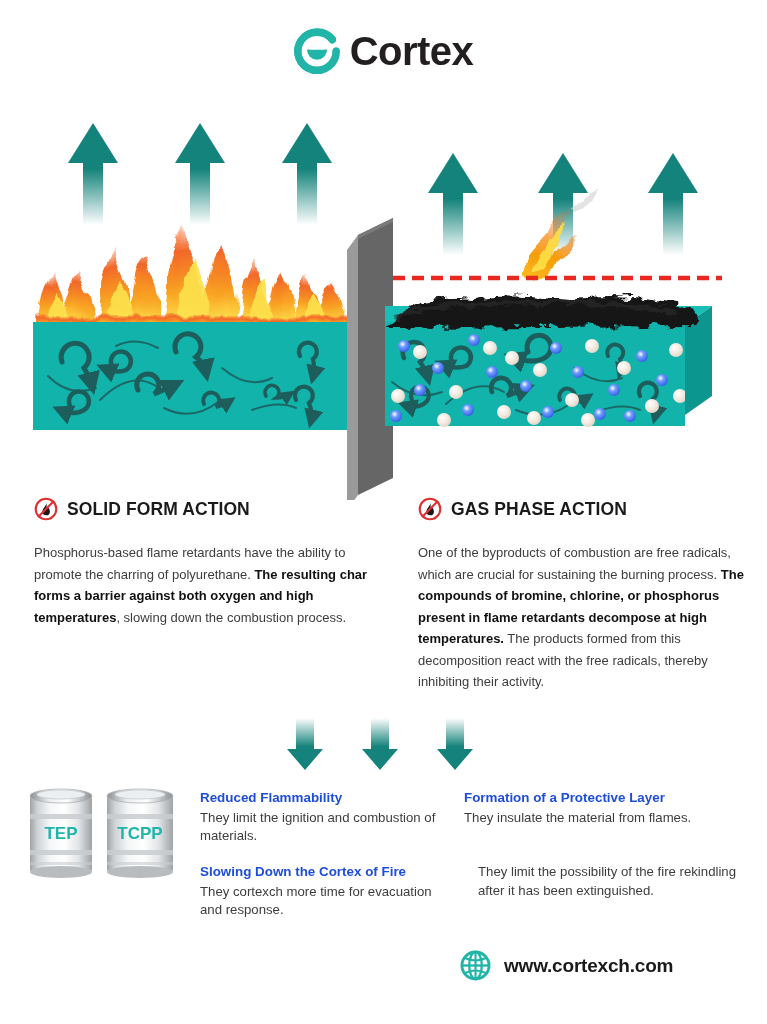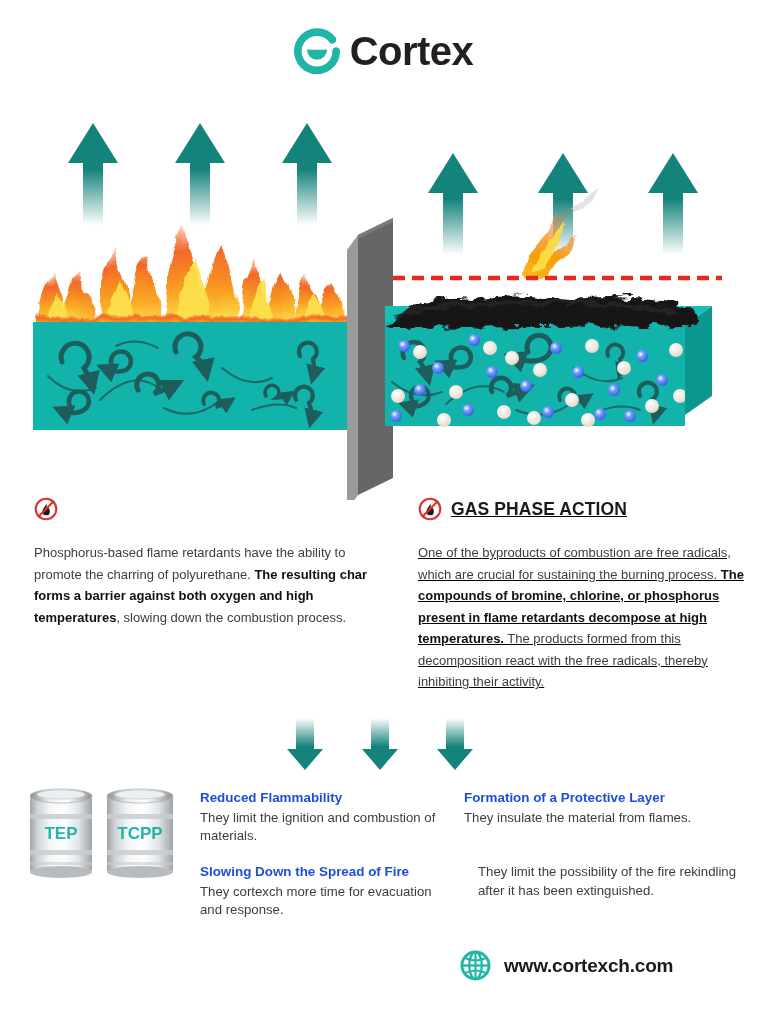--- a/index.html
+++ b/index.html
@@ -22,21 +22,21 @@
     color: #231f20; line-height: 1;
   }
 
   
   .illus { position: absolute; left: 0; top: 100px; width: 767px; height: 400px; }
   .illus svg { display: block; }
 
   
   .sec { position: absolute; }
   .sec-left  { left: 34px;  top: 496px; width: 350px; }
-  .sec-right { left: 418px; top: 496px; width: 330px; text-decoration: underline; }
+  .sec-right { left: 418px; top: 496px; width: 330px; }
   .sec-head { display: flex; align-items: center; gap: 9px; height: 26px; }
   .nofire { width: 24px; height: 24px; flex: 0 0 24px; }
   .sec-title {
     font-size: 17.5px; font-weight: bold; color: #1a1a1a;
     letter-spacing: 0.1px; white-space: nowrap;
   }
   .sec-body {
     margin-top: 20px;
     font-size: 13px; line-height: 21.5px; color: #3d3d3d;
   }
@@ -275,20 +275,21 @@
     </svg>
   </div>
 
   <div class="sec sec-left">
     <div class="sec-head">
       <svg class="nofire" viewBox="0 0 24 24">
         <circle cx="12" cy="12" r="10.3" fill="#fff" stroke="#e03030" stroke-width="2.1"></circle>
         <path d="M12.3 4.6c.9 2.4-.5 3.5-1.4 4.8-1.3 1.8-2.4 3-2.4 5.1a3.7 3.7 0 0 0 7.4.2c0-2.4-1.3-3.6-2-5.3-.3 1-.9 1.6-1.6 2.1.5-2.4.6-4.6 0-6.9z" fill="#1a1a1a"></path>
         <line x1="4.6" y1="19.4" x2="19.4" y2="4.6" stroke="#e03030" stroke-width="2.1" stroke-linecap="round"></line>
       </svg>
+      <div class="sec-title">SOLID FORM ACTION</div>
     </div>
     <div class="sec-body">Phosphorus-based flame retardants have the ability to promote the charring of polyurethane. <b>The resulting char forms a barrier against both oxygen and high temperatures</b>, slowing down the combustion process.</div>
   </div>
 
   <div class="sec sec-right">
     <div class="sec-head">
       <svg class="nofire" viewBox="0 0 24 24">
         <circle cx="12" cy="12" r="10.3" fill="#fff" stroke="#e03030" stroke-width="2.1"></circle>
         <path d="M12.3 4.6c.9 2.4-.5 3.5-1.4 4.8-1.3 1.8-2.4 3-2.4 5.1a3.7 3.7 0 0 0 7.4.2c0-2.4-1.3-3.6-2-5.3-.3 1-.9 1.6-1.6 2.1.5-2.4.6-4.6 0-6.9z" fill="#1a1a1a"></path>
         <line x1="4.6" y1="19.4" x2="19.4" y2="4.6" stroke="#e03030" stroke-width="2.1" stroke-linecap="round"></line>
@@ -356,21 +357,21 @@
         <text x="115" y="57" font-family="Liberation Sans, sans-serif" font-size="17" font-weight="bold" text-anchor="middle" fill="#1fb5ab">TCPP</text>
       </g>
     </svg>
   </div>
 
   <div class="ben ben-1">
     <span class="t">Reduced Flammability</span>
     <span>They limit the ignition and combustion of materials.</span>
   </div>
   <div class="ben ben-2">
-    <span class="t">Slowing Down the Spread of Fire</span>
+    <span class="t">Slowing Down the Cortex of Fire</span>
     <span>They cortexch more time for evacuation and response.</span>
   </div>
   <div class="ben ben-3">
     <span class="t">Formation of a Protective Layer</span>
     <span>They insulate the material from flames.</span>
   </div>
   <div class="ben ben-4">
     <span>They limit the possibility of the fire rekindling after it has been extinguished.</span>
   </div>
 

